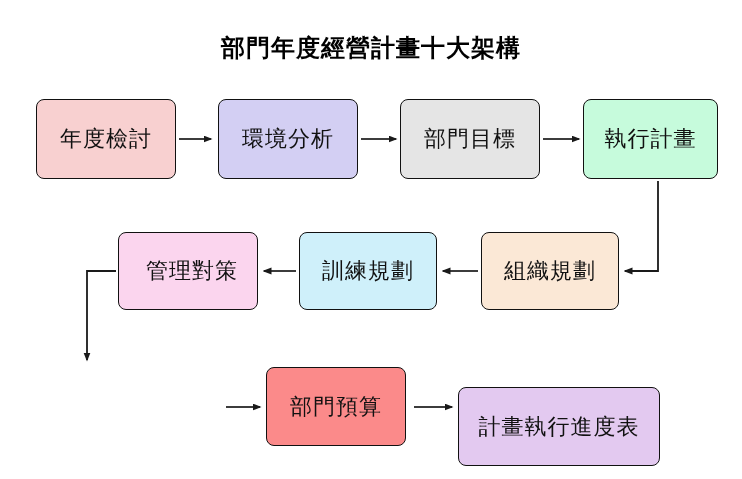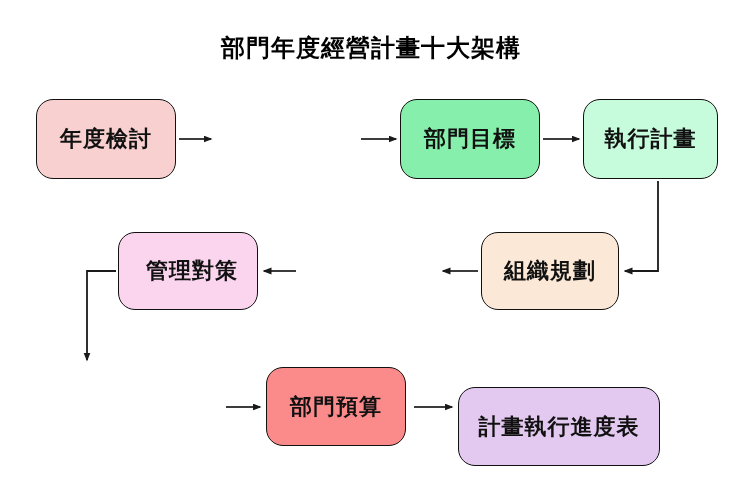--- a/index.html
+++ b/index.html
@@ -23,29 +23,28 @@
     text-align: center;
     font-size: 24px;
     font-weight: bold;
     color: #000000;
     letter-spacing: 1px;
   }
   .node {
     position: absolute;
     box-sizing: border-box;
     border: 1.6px solid #111111;
-    border-radius: 17px;
+    border-radius: 8px;
     display: flex;
     align-items: center;
     justify-content: center;
     font-size: 22px;
     color: #111111;
     letter-spacing: 1px;
     white-space: nowrap;
-    font-weight: bold;
   }
   
   .n1  { left: 36px;  top: 99px;  width: 140px; height: 80px; }
   .n2  { left: 218px; top: 99px;  width: 140px; height: 80px; }
   .n3  { left: 400px; top: 99px;  width: 140px; height: 80px; }
   .n4  { left: 583px; top: 99px;  width: 135px; height: 80px; }
   
   .n5  { left: 118px; top: 232px; width: 140px; height: 78px; padding-left: 8px; }
   .n6  { left: 299px; top: 232px; width: 138px; height: 78px; }
   .n7  { left: 481px; top: 232px; width: 138px; height: 78px; }
@@ -79,20 +78,22 @@
     <path d="M543,139 H579" stroke="#3c3c3c" stroke-width="2" fill="none" marker-end="url(#ah)"></path>
     <path d="M658,181 V271 H625" stroke="#1a1a1a" stroke-width="1.8" fill="none" marker-end="url(#ah)"></path>
     <path d="M478,271 H443" stroke="#3c3c3c" stroke-width="2" fill="none" marker-end="url(#ah)"></path>
     <path d="M296,271 H264" stroke="#3c3c3c" stroke-width="2" fill="none" marker-end="url(#ah)"></path>
     <path d="M116,271 H87 V360" stroke="#1a1a1a" stroke-width="1.8" fill="none" marker-end="url(#ah)"></path>
     <path d="M226,407 H260" stroke="#3c3c3c" stroke-width="2" fill="none" marker-end="url(#ah)"></path>
     <path d="M414,407 H452" stroke="#3c3c3c" stroke-width="2" fill="none" marker-end="url(#ah)"></path>
   </svg>
 
   <div class="node n1" style="background-color: rgb(248, 208, 208);">年度檢討</div>
-  <div class="node n3" style="background-color: #86efac;">部門目標</div>
+  <div class="node n2" style="background-color: rgb(211, 207, 243);">環境分析</div>
+  <div class="node n3" style="background-color: #e5e5e5;">部門目標</div>
   <div class="node n4" style="background-color: rgb(198, 251, 220);">執行計畫</div>
   <div class="node n5" style="background-color: rgb(251, 213, 238);">管理對策</div>
+  <div class="node n6" style="background-color: rgb(207, 240, 250);">訓練規劃</div>
   <div class="node n7" style="background-color: rgb(251, 232, 214); text-align: center;">組織規劃</div>
   <div class="node n9" style="background-color: rgb(251, 138, 138);">部門預算</div>
   <div class="node n10" style="background-color: rgb(227, 201, 240);">計畫執行進度表</div>
 
 </div>
 
 </body></html>

